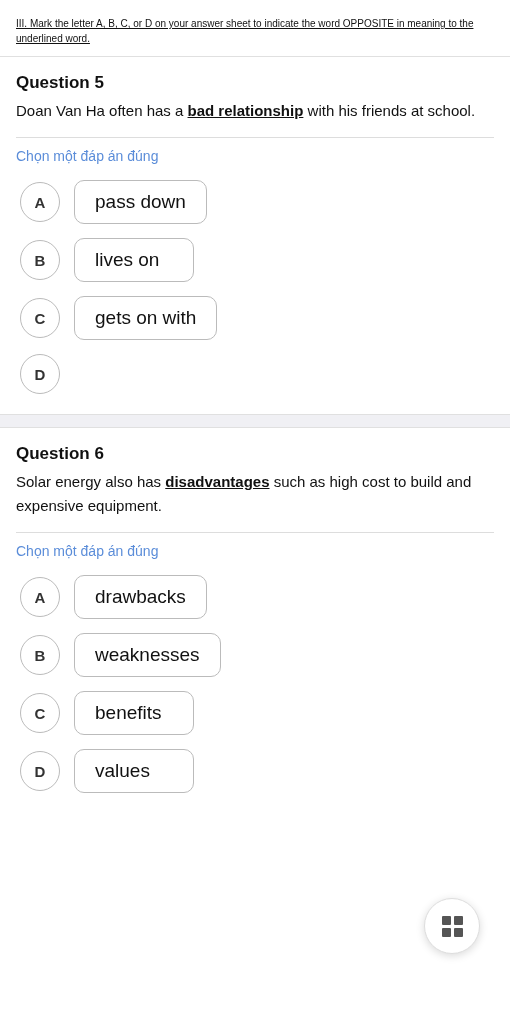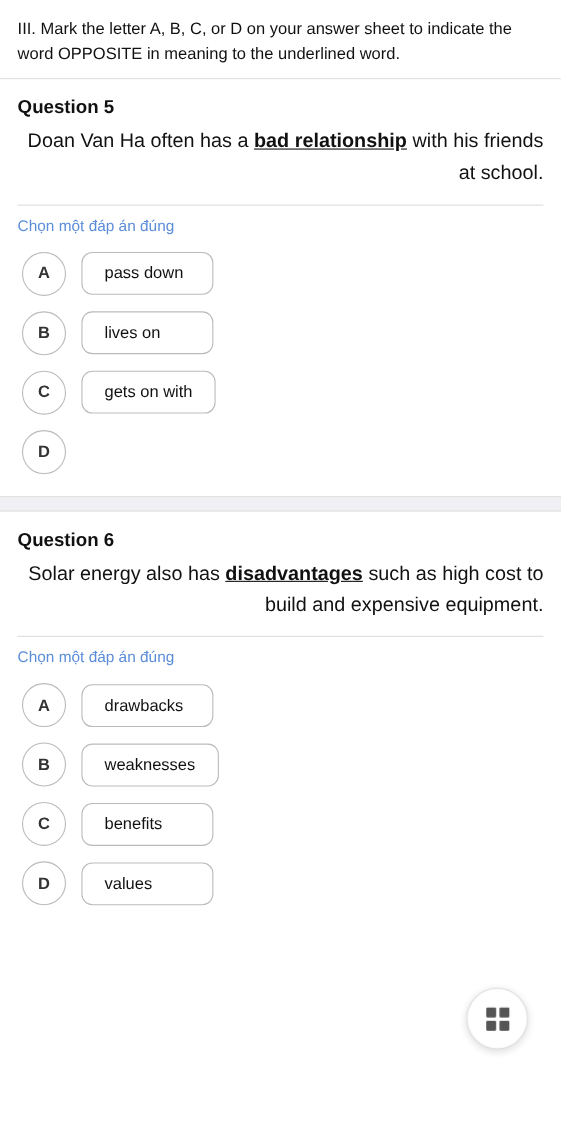--- a/index.html
+++ b/index.html
@@ -11,39 +11,39 @@
       min-height: 1034px;
       color: #111;
     }
 
     .section-header {
       padding: 16px 16px 10px 16px;
       border-bottom: 1px solid #e0e0e0;
     }
 
     .section-header p {
-      font-size: 15px;
+      font-size: 10px;
       line-height: 1.5;
+      text-decoration: underline;
     }
 
     .question-block {
       padding: 16px 16px 20px 16px;
     }
 
     .question-title {
       font-weight: bold;
       font-size: 17px;
       margin-bottom: 6px;
     }
 
     .question-text {
-      font-size: 18px;
+      font-size: 15px;
       line-height: 1.6;
       margin-bottom: 14px;
-      text-align: right;
     }
 
     .underlined {
       text-decoration: underline;
       font-weight: bold;
     }
 
     .choose-label {
       text-align: left;
       color: #5b8dd9;
@@ -80,21 +80,21 @@
       font-size: 15px;
       flex-shrink: 0;
       background: #fff;
       color: #333;
     }
 
     .option-box {
       border: 1.5px solid #bbb;
       border-radius: 10px;
       padding: 10px 20px;
-      font-size: 15px;
+      font-size: 19px;
       background: #fff;
       color: #111;
       min-width: 120px;
     }
 
     .divider-section {
       height: 14px;
       background: #f0f0f4;
       border-top: 1px solid #e0e0e0;
       border-bottom: 1px solid #e0e0e0;

